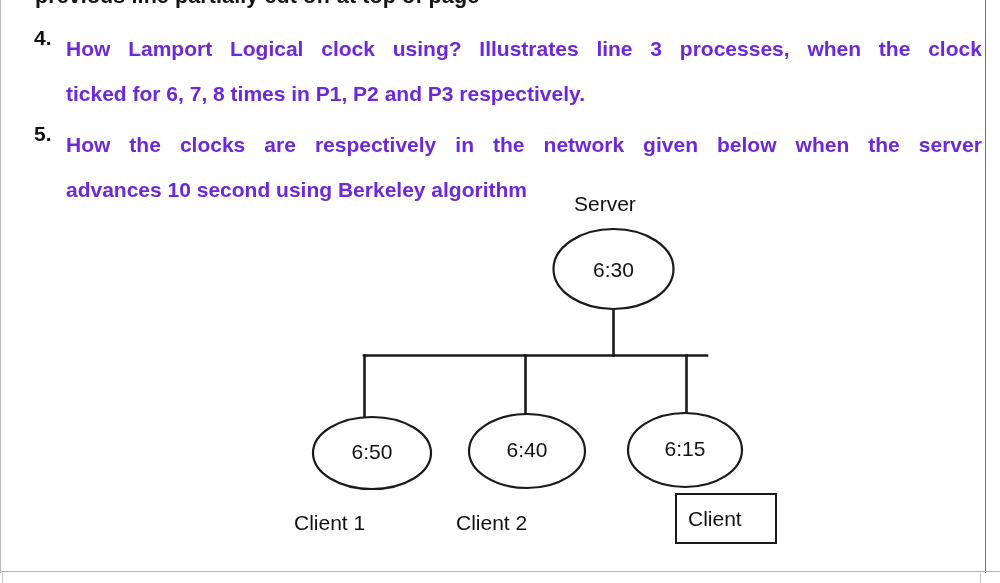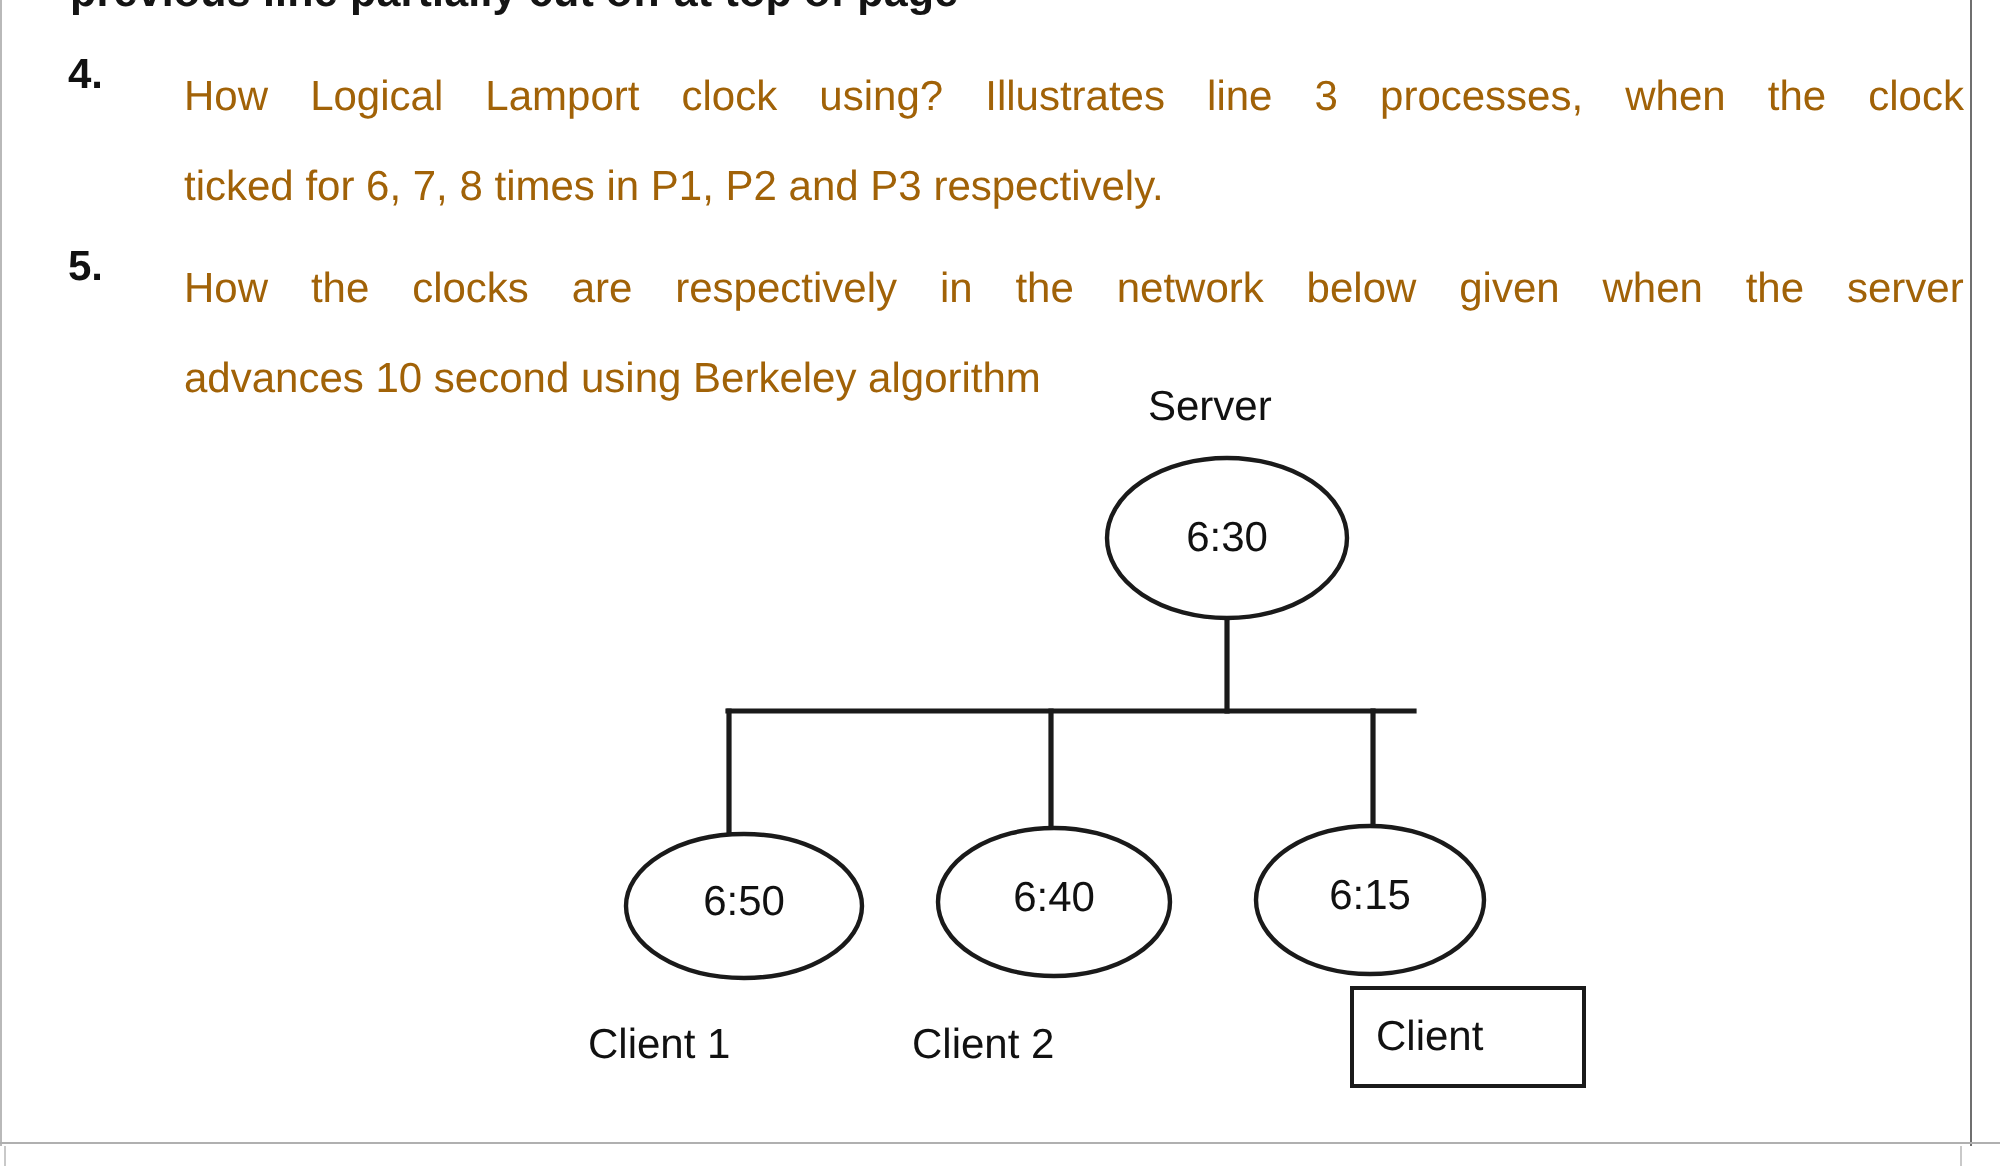--- a/index.html
+++ b/index.html
@@ -91,25 +91,25 @@
   .q-num {
     position: absolute;
     left: 0px;
     top: 0px;
     width: 30px;
     font-size: 21px;
     font-weight: bold;
     color: #111111;
   }
   .q-body {
-    margin-left: 58px;
-    font-size: 21px;
-    font-weight: normal;
+    margin-left: 32px;
+    font-size: 21px;
+    font-weight: bold;
     line-height: 45px;
-    color: #a16207;
+    color: #6d28d9;
   }
   .q-line {
     display: block;
     white-space: nowrap;
   }
   .q-line.justified {
     display: flex;
     justify-content: space-between;
     white-space: nowrap;
   }
@@ -166,21 +166,21 @@
   }
   #label-server   { left: 574px; top: 192px; }
   #label-client-1 { left: 294px; top: 511px; }
   #label-client-2 { left: 456px; top: 511px; }
 
   
   #client-textbox {
     position: absolute;
     left: 675px;
     top: 493px;
-    width: 118px;
+    width: 102px;
     height: 51px;
     box-sizing: border-box;
     border: 2px solid #1a1a1a;
     background: #ffffff;
   }
   #client-textbox .tb-text {
     position: absolute;
     left: 11px;
     top: 12px;
     font-size: 21px;
@@ -200,22 +200,22 @@
   <div class="page-foot-tick-left"></div>
   <div class="page-foot-tick-right"></div>
 
   <div class="clipped-top-line">previous line partially cut off at top of page</div>
 
   <div class="question" id="question-4">
     <div class="q-num">4.</div>
     <div class="q-body">
       <span class="q-line justified" id="q4-line-1">
           <span>How</span>
+          <span>Lamport</span>
           <span>Logical</span>
-          <span>Lamport</span>
           <span>clock</span>
           <span>using?</span>
           <span>Illustrates</span>
           <span>line</span>
           <span>3</span>
           <span>processes,</span>
           <span>when</span>
           <span>the</span>
           <span>clock</span>
         </span>
@@ -228,22 +228,22 @@
     <div class="q-body">
       <span class="q-line justified" id="q5-line-1">
           <span>How</span>
           <span>the</span>
           <span>clocks</span>
           <span>are</span>
           <span>respectively</span>
           <span>in</span>
           <span>the</span>
           <span>network</span>
+          <span>given</span>
           <span>below</span>
-          <span>given</span>
           <span>when</span>
           <span>the</span>
           <span>server</span>
         </span>
       <span class="q-line">advances 10 second using Berkeley algorithm</span>
     </div>
   </div>
 
   <div class="text-clip-overlay"></div>
 

